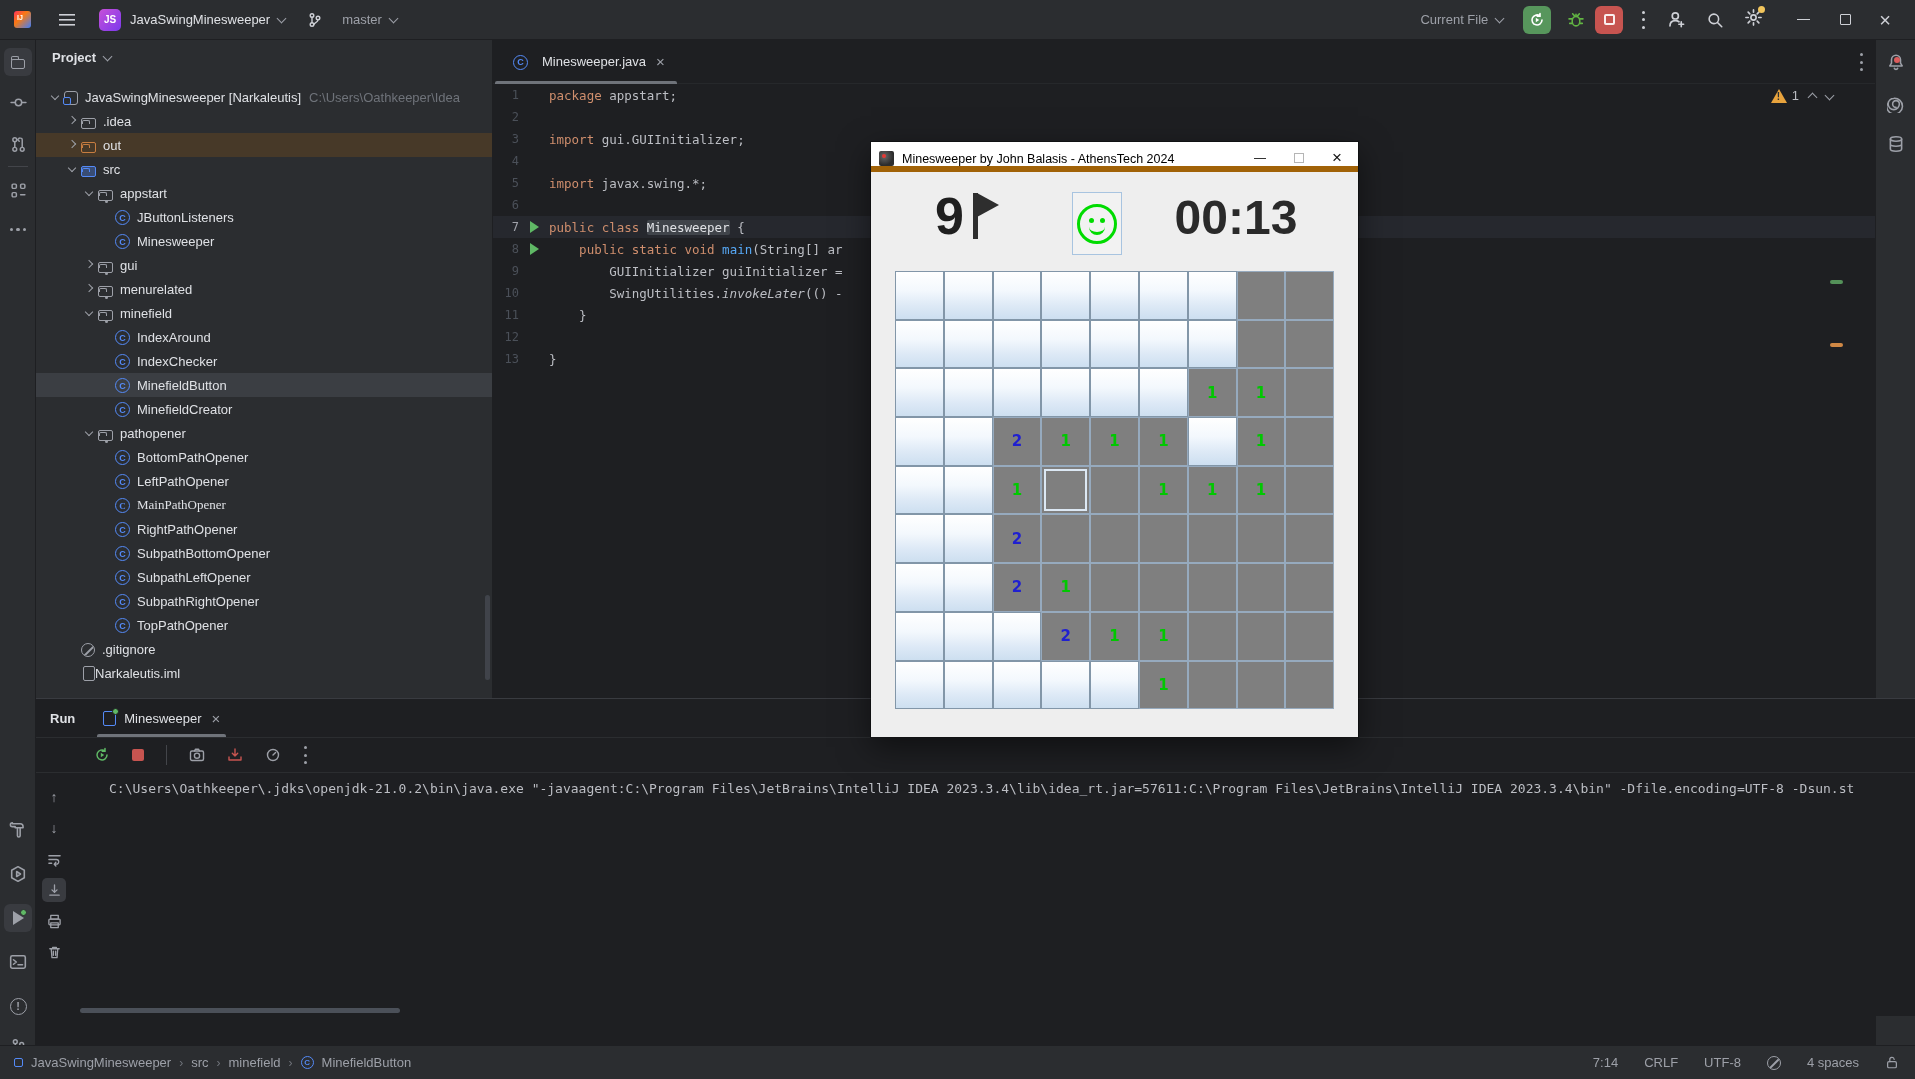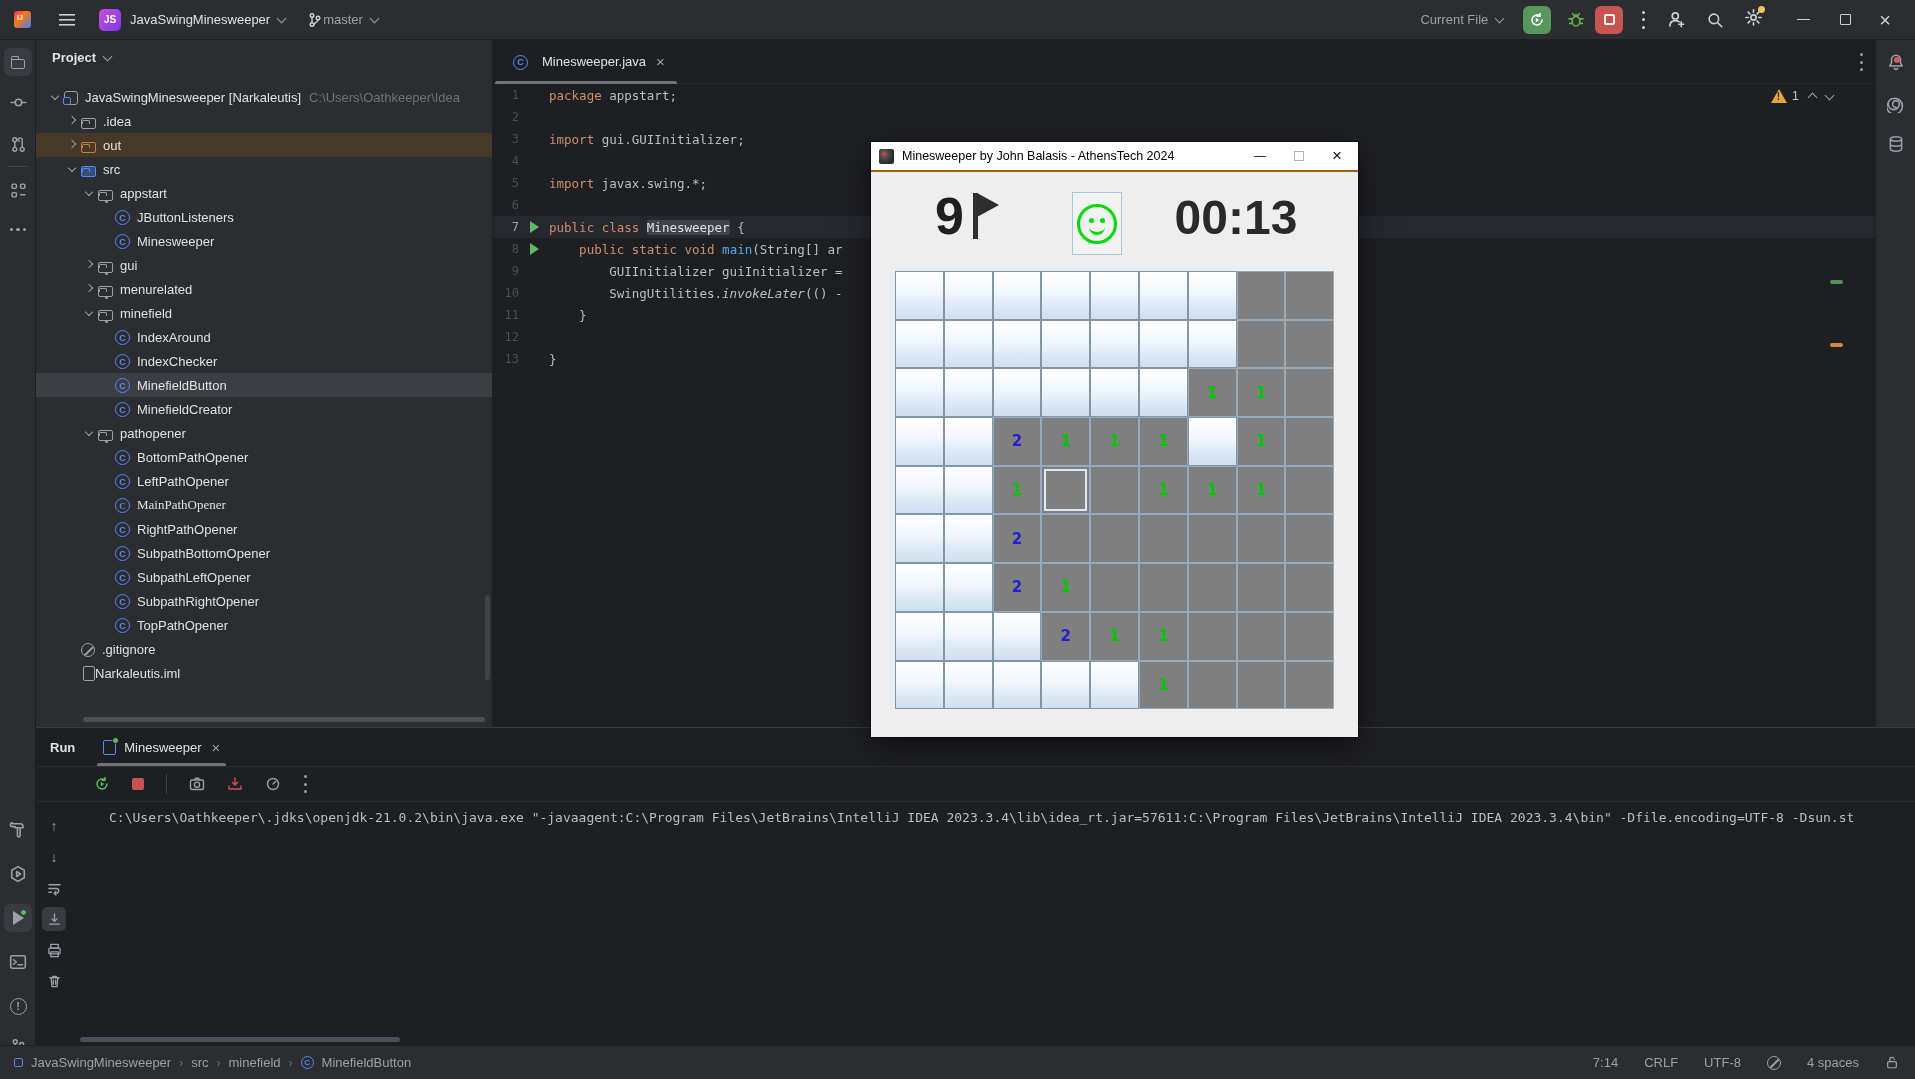--- a/index.html
+++ b/index.html
@@ -121,21 +121,21 @@
   .tok-mi { color:var(--text,#BCBEC4); font-style:italic; }
   .tok-hl { background:#40444A; border-radius:2px; color:#DFE1E5; }
   .mark { position:absolute; width:13px; height:4px; border-radius:2px; }
 
   
   #rstripe { left:1875px; top:40px; width:40px; height:1005px; background:var(--panel,#2B2D30); border-left:1px solid #1E1F22; }
   #rstripe .sbtn { left:6px; }
   .reddot { position:absolute; right:5px; top:4px; width:6px; height:6px; border-radius:50%; background:#DB5C5C; }
 
   
-  #run { left:36px; top:727px; width:1879px; height:318px; background:#1E1F22; border-top:1px solid #393B40; }
+  #run { left:36px; top:698px; width:1879px; height:318px; background:#1E1F22; border-top:1px solid #393B40; }
   #run-hdr { height:38px; display:flex; align-items:center; }
   #run-label { color:#DFE1E5; font-size:13px; font-weight:bold; margin-left:14px; }
   #run-tab { display:flex; align-items:center; margin-left:22px; height:38px; position:relative; padding:0 6px; }
   .fileico { width:13px; height:15px; border:1.4px solid #548AF7; border-radius:2px; position:relative; }
   .fileico .gdot { position:absolute; right:-4px; top:-4px; width:7px; height:7px; border-radius:50%;
                    background:#5FB865; border:1.5px solid #1E1F22; }
   #run-tab .lbl { color:#DFE1E5; font-size:13px; margin-left:8px; }
   #run-tab .x { color:#9DA0A8; font-size:15px; margin-left:10px; }
   #run-tab .under { position:absolute; left:0; right:0; bottom:0; height:3px; background:#6F737A; border-radius:2px 2px 0 0; }
   #run-toolbar { height:36px; border-top:1px solid #2B2D30; border-bottom:1px solid #2B2D30;
@@ -160,21 +160,21 @@
   .bc-proj { width:9px; height:9px; border:1.6px solid #548AF7; border-radius:2px; }
   .bc-class { width:13px; height:13px; border:1.3px solid #548AF7; border-radius:50%; color:#548AF7; font-size:8px;
               font-weight:bold; display:flex; align-items:center; justify-content:center; }
   #status-right { margin-left:auto; display:flex; align-items:center; gap:26px; padding-right:16px; }
   .noinsp { width:14px; height:14px; border:1.4px solid #9DA0A8; border-radius:50%; position:relative; overflow:hidden; }
   .noinsp:after { content:""; position:absolute; left:5.5px; top:-2px; width:1.5px; height:18px; background:#9DA0A8; transform:rotate(45deg); }
 
   
   #game { left:871px; top:142px; width:487px; height:595px; background:#EEEEEE;
           box-shadow:0 10px 30px rgba(0,0,0,.5), 0 0 0 1px rgba(0,0,0,.35); z-index:50; }
-  #game-title { height:30px; background:#FFFFFF; display:flex; align-items:center; border-bottom:2px solid #a16207; }
+  #game-title { height:30px; background:#FFFFFF; display:flex; align-items:flex-end; border-bottom:6px solid #a16207; }
   #game-ico { width:15px; height:15px; margin-left:8px; border-radius:2px; position:relative;
               background:radial-gradient(circle at 35% 35%, #6a6a6a 0%, #2c2c2c 65%); }
   #game-ico:after { content:""; position:absolute; left:3px; top:3px; width:4px; height:4px; border-radius:50%; background:#E53935; }
   #game-title .t { font-size:12.5px; color:#000; margin-left:8px; }
   #game-controls { margin-left:auto; display:flex; align-items:center; gap:28px; padding-right:16px; }
   .gmin { width:12px; border-top:1.4px solid #333; }
   .gmax { width:10px; height:10px; border:1.4px solid #B5B5B5; }
   .gclose { font-size:17px; color:#111; line-height:16px; }
   #game-header { position:relative; height:96px; }
   #flag-counter { position:absolute; left:64px; top:14px; display:flex; align-items:center; }
@@ -213,21 +213,21 @@
     <div class="burger"></div>
     <div class="jsbadge">JS</div>
     <span class="projname">JavaSwingMinesweeper</span>
     <span class="chev"></span>
     <svg class="ic" width="16" height="16" viewBox="0 0 16 16" style="margin-left:18px">
       <circle cx="5" cy="3.5" r="1.8"></circle>
         <circle cx="11" cy="6" r="1.8"></circle>
         <circle cx="5" cy="12.5" r="1.8"></circle>
       <path d="M5 5.3 v5.4 M11 7.8 c0 3 -4 2.5 -4 4.7"></path>
     </svg>
-    <span class="greytxt" style="margin-left:0">master</span>
+    <span class="greytxt" style="margin-left:19px">master</span>
     <span class="chev"></span>
 
     <div class="hgrp" style="margin-left:auto;">
       <span class="greytxt">Current File</span>
       <span class="chev"></span>
       <div class="hbtn green">
         <svg width="16" height="16" viewBox="0 0 16 16" style="stroke:#fff;fill:none;stroke-width:1.6;stroke-linecap:round">
           <path d="M13 8 a5 5 0 1 1 -2.2 -4.2 M11 1.5 v2.8 h-2.8"></path>
             <path d="M6.8 5.8 l3.4 2.2 -3.4 2.2 z" style="fill:#fff;stroke:none"></path>
         </svg>

